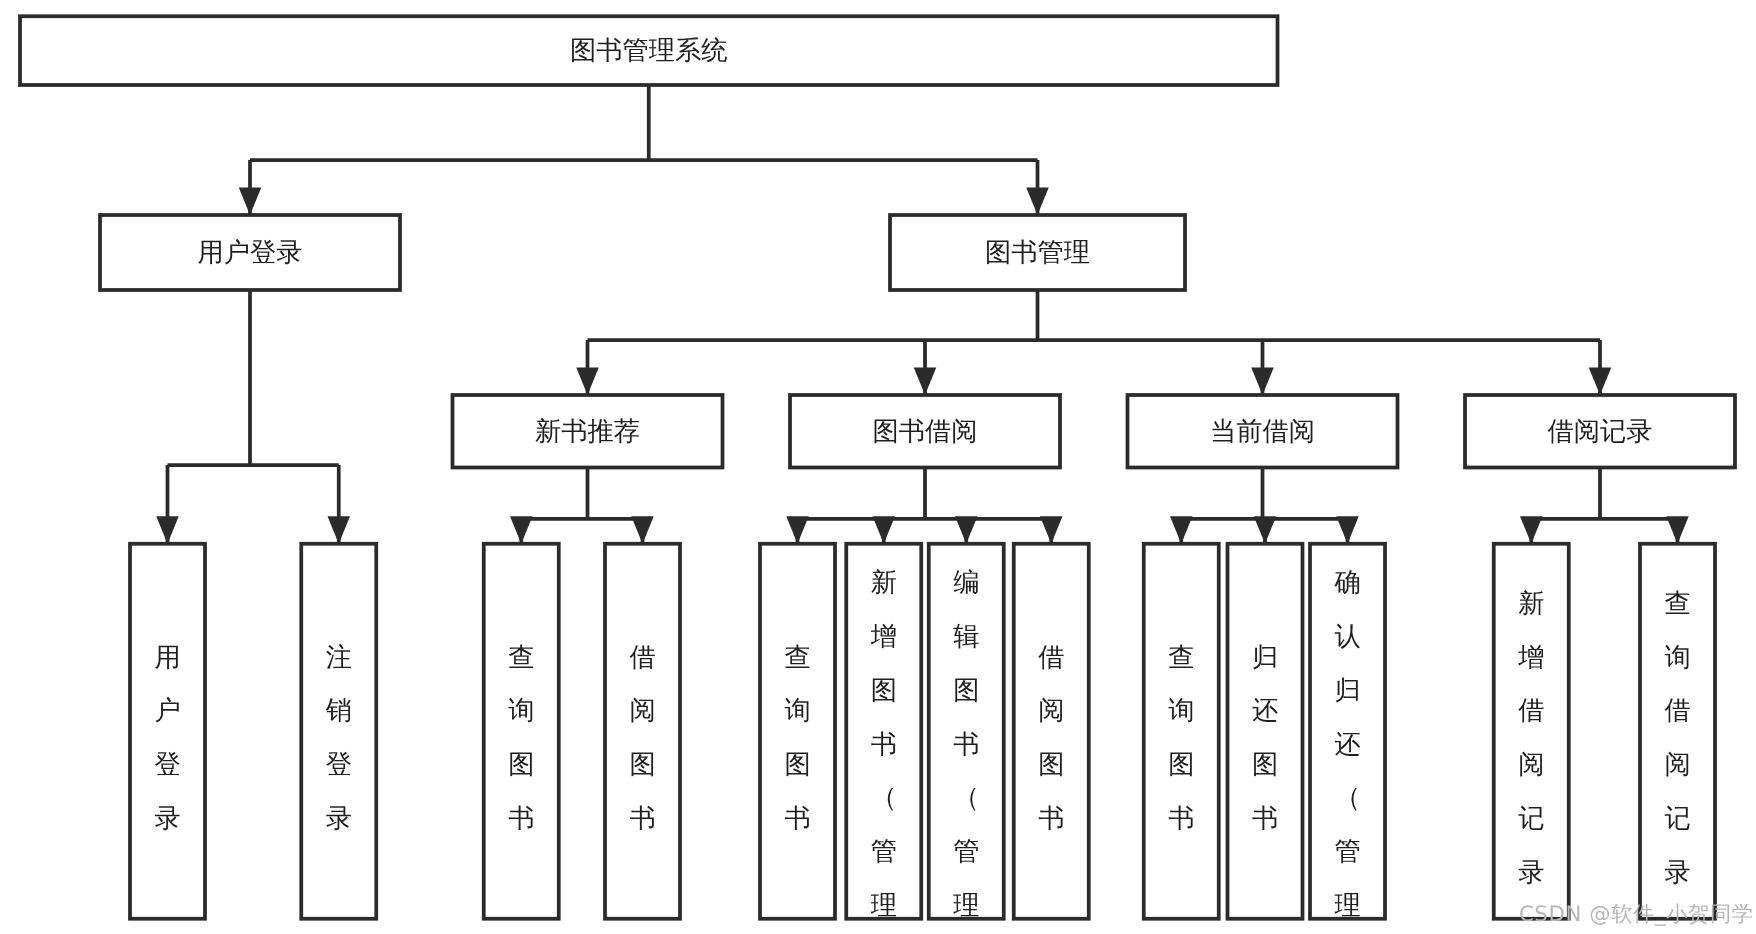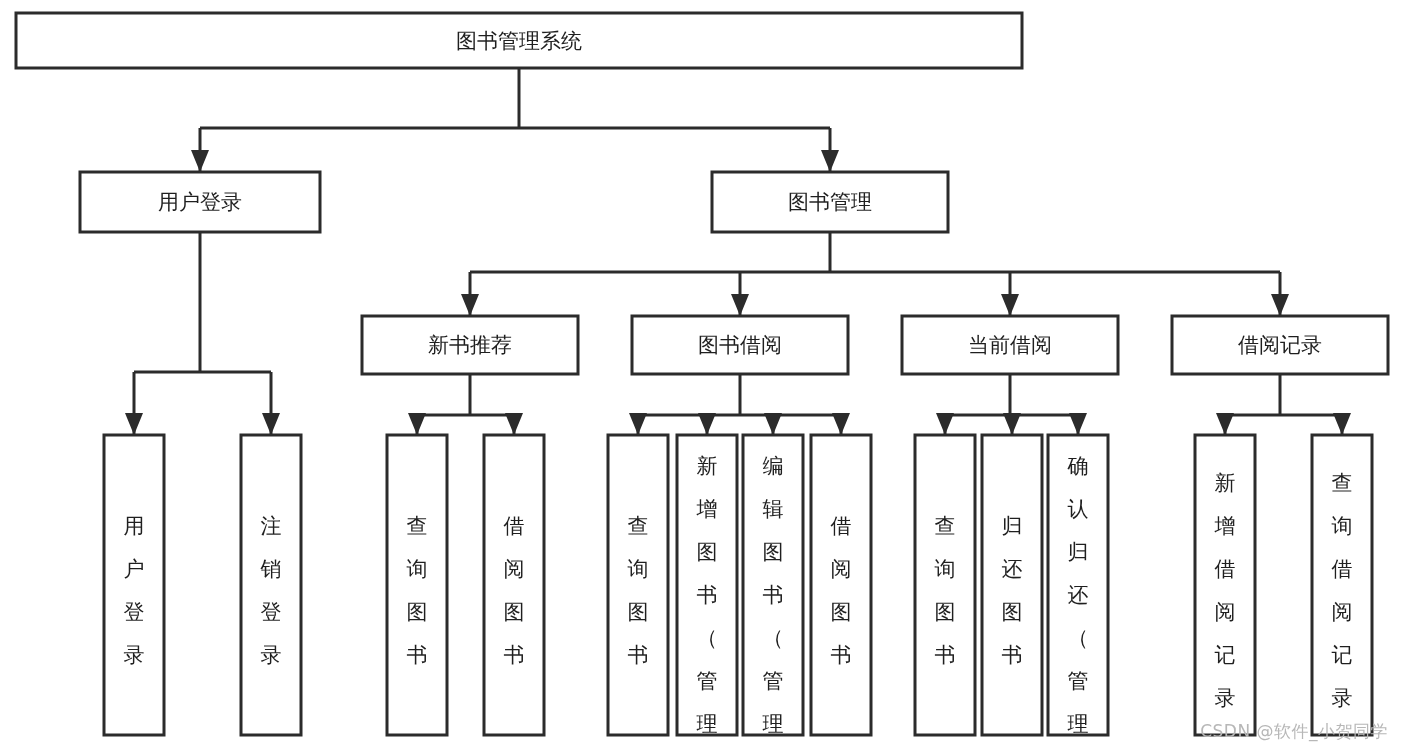--- a/index.html
+++ b/index.html
@@ -50,21 +50,21 @@
     dominant-baseline: middle;
   }
   .node-label-v {
     font-family: "DejaVu Sans", "Liberation Sans", sans-serif;
     fill: #1f1f1f;
     font-size: 21px;
     text-anchor: middle;
   }
   .watermark {
     position: absolute;
-    right: 17px;
+    right: 2px;
     bottom: 4px;
     font-family: "DejaVu Sans", "Liberation Sans", sans-serif;
     font-size: 17px;
     color: #b7b7b7;
     white-space: nowrap;
     letter-spacing: 0.5px;
   }
 </style>
 </head>
 <body>

